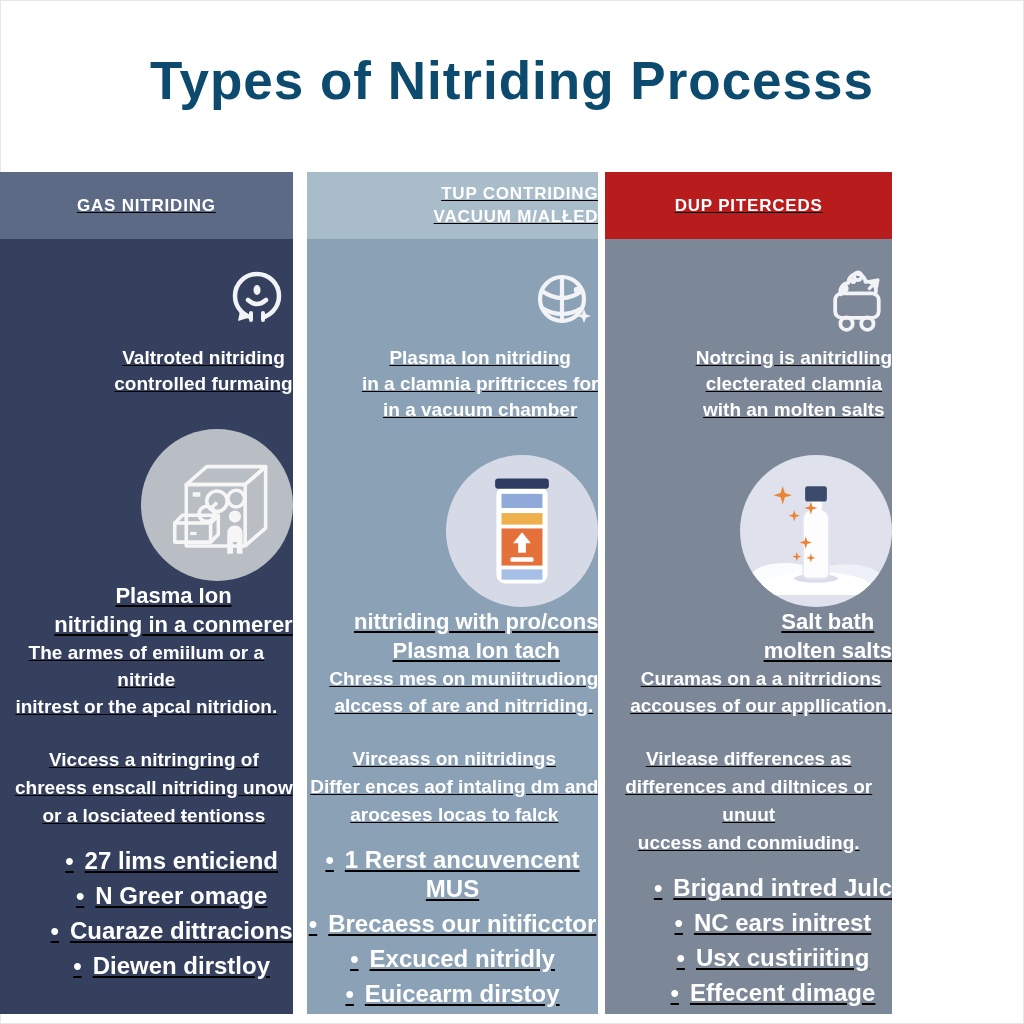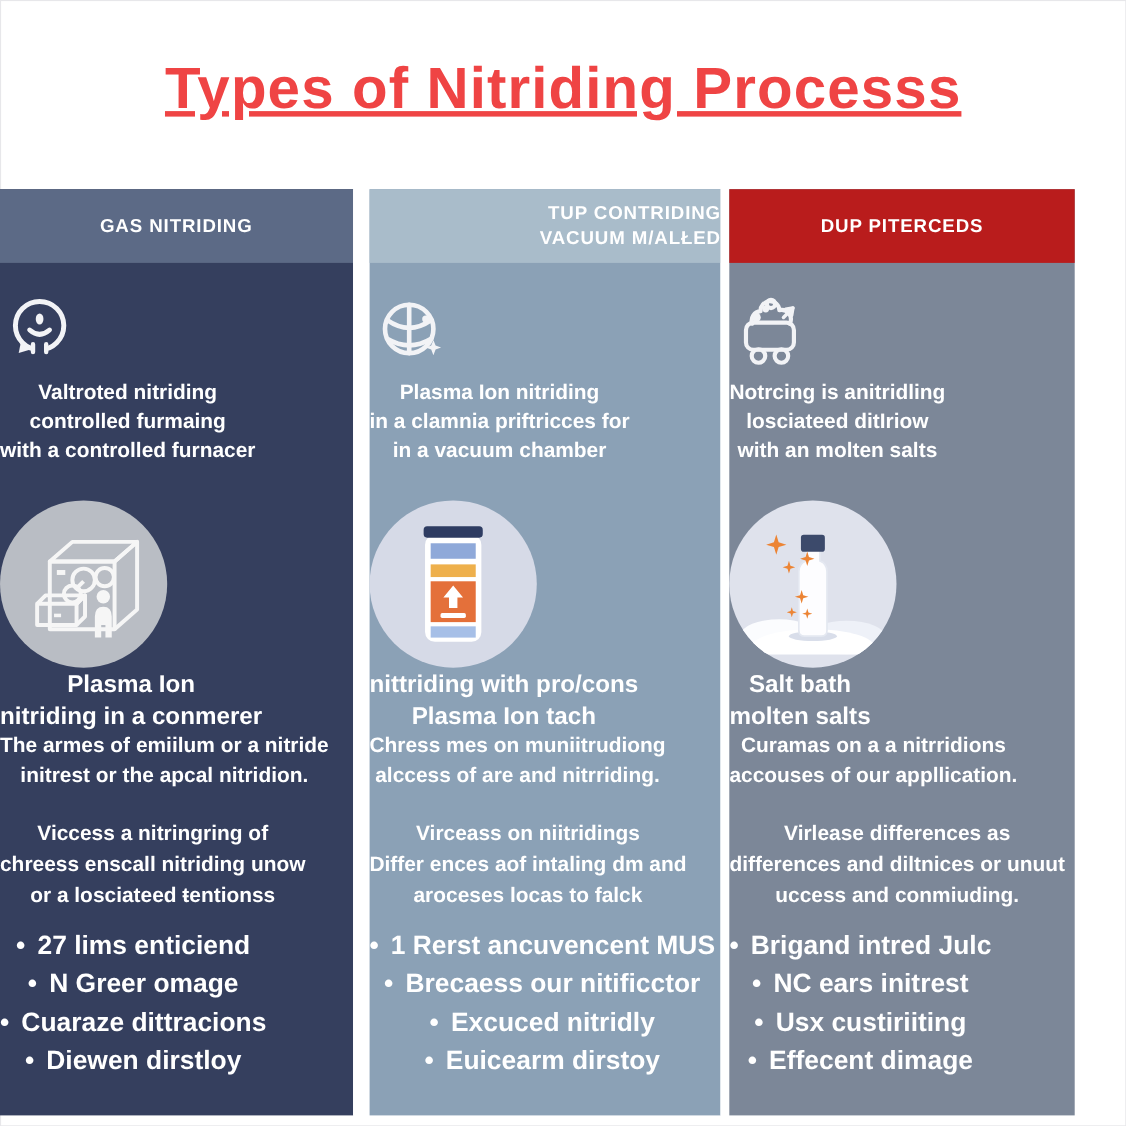--- a/index.html
+++ b/index.html
@@ -3,38 +3,38 @@
 <meta charset="utf-8">
 <style>
   html,body{margin:0;padding:0;}
   body{
     width:1024px;height:1024px;position:relative;background:#ffffff;
     font-family:"Liberation Sans","DejaVu Sans",sans-serif;overflow:hidden;
   }
   .frame{position:absolute;inset:0;border:1px solid #e7e7ea;pointer-events:none;}
   .page-title{
     position:absolute;top:50px;left:0;width:100%;text-align:center;
-    font-size:53px;font-weight:bold;letter-spacing:1px;color:#ef4444;text-decoration:underline;
-  }
-  .columns{position:absolute;top:172px;left:0;width:977px;height:842px;display:flex;}
+    font-size:53px;font-weight:bold;letter-spacing:1px;color:#0c4a6e;
+  }
+  .columns{position:absolute;top:172px;left:0;width:892px;height:842px;display:flex;text-decoration:underline;}
   .col{display:flex;flex-direction:column;height:842px;}
   .col1{width:336px;background:#353f5e;}
   .gap1{width:16px;background:#ffffff;}
   .col2{width:335px;background:#8ba1b6;}
   .gap2{width:8px;background:#ffffff;}
   .col3{width:329px;background:#7c8798;}
   .col-header{
     height:67px;flex:0 0 67px;display:flex;flex-direction:column;justify-content:center;
     align-items:center;gap:3px;color:#ffffff;font-weight:bold;font-size:17px;
     letter-spacing:0.8px;text-align:center;line-height:1.15;
   }
   .col1 .col-header{background:#5c6a86;}
   .col2 .col-header{background:#a9bcca;align-items:flex-end;}
   .col3 .col-header{background:#b91c1c;}
-  .col-body{flex:1;display:flex;flex-direction:column;align-items:flex-start;color:#ffffff;text-align:center;}
+  .col-body{flex:1;display:flex;flex-direction:column;align-items:flex-end;color:#ffffff;text-align:center;}
   .top-icon{margin-top:24px;width:72px;height:72px;}
   .top-icon svg{width:100%;height:100%;display:block;}
   .intro{margin-top:10px;font-size:19px;font-weight:bold;line-height:26px;}
   .illustration-circle{
     margin-top:32px;width:152px;height:152px;border-radius:50%;
     display:flex;align-items:center;justify-content:center;overflow:hidden;
   }
   .col1 .illustration-circle{background:#b9bdc4;}
   .col2 .illustration-circle{background:#d6dae7;}
   .col3 .illustration-circle{background:#dfe2ec;}
@@ -66,21 +66,20 @@
           <rect x="30" y="48" width="12" height="10" fill="#353f5e"></rect>
           <path d="M30 50 v7 M42 50 v7" stroke="#f2f3f6" stroke-width="4" stroke-linecap="round" fill="none"></path>
           <path d="M19 48 L27 55 L17 58 Z" fill="#f2f3f6"></path>
           <ellipse cx="36" cy="27" rx="3.5" ry="5" fill="#f2f3f6"></ellipse>
           <path d="M27 37 Q36 45 45 37" fill="none" stroke="#f2f3f6" stroke-width="4.5" stroke-linecap="round"></path>
         </svg>
       </div>
       <div class="intro">
         <div>Valtroted nitriding</div>
         <div>controlled furmaing</div>
-        <div>with a controlled furnacer</div>
       </div>
       <div class="illustration-circle">
         <svg viewBox="0 0 100 100">
           <g fill="none" stroke="#f6f6f6" stroke-width="2.8" stroke-linejoin="round">
             <rect x="26" y="34" width="46" height="48"></rect>
             <path d="M26 34 L42 20 L88 20 L72 34 Z"></path>
             <path d="M72 34 L88 20 L88 68 L72 82"></path>
             <circle cx="50" cy="47" r="8"></circle>
             <circle cx="65" cy="45" r="6.5"></circle>
             <circle cx="42" cy="57" r="6"></circle>
@@ -193,21 +192,21 @@
             <circle cx="50" cy="62" r="6.5"></circle>
             <path d="M52 25 L61 16" stroke-width="3.4"></path>
           </g>
           <path d="M61 16 l-7 1.2 M61 16 l-1.2 7" stroke="#f2f3f6" stroke-width="3.4" stroke-linecap="round" fill="none"></path>
           <circle cx="26" cy="25" r="4.2" fill="#f2f3f6"></circle>
           <circle cx="35" cy="17" r="3.2" fill="#f2f3f6"></circle>
         </svg>
       </div>
       <div class="intro">
         <div>Notrcing is anitridling</div>
-        <div>losciateed ditIriow</div>
+        <div>clecterated clamnia</div>
         <div>with an molten salts</div>
       </div>
       <div class="illustration-circle">
         <svg viewBox="0 0 100 100">
           <ellipse cx="26" cy="86" rx="27" ry="11" fill="#fbfcfe"></ellipse>
           <ellipse cx="74" cy="88" rx="28" ry="12" fill="#eef1f8"></ellipse>
           <ellipse cx="50" cy="95" rx="44" ry="13" fill="#ffffff"></ellipse>
           <ellipse cx="50" cy="87" rx="17" ry="3.5" fill="#d9deea"></ellipse>
           <path d="M40 41 Q40 35.5 45 33.5 L45 25 L55 25 L55 33.5 Q60 35.5 60 41 L60 83 Q60 87 56 87 L44 87 Q40 87 40 83 Z" fill="#fdfdff" stroke="#e4e8f1" stroke-width="1.2"></path>
           <rect x="41.5" y="15" width="17" height="12" rx="2" fill="#3c4a6b"></rect>

